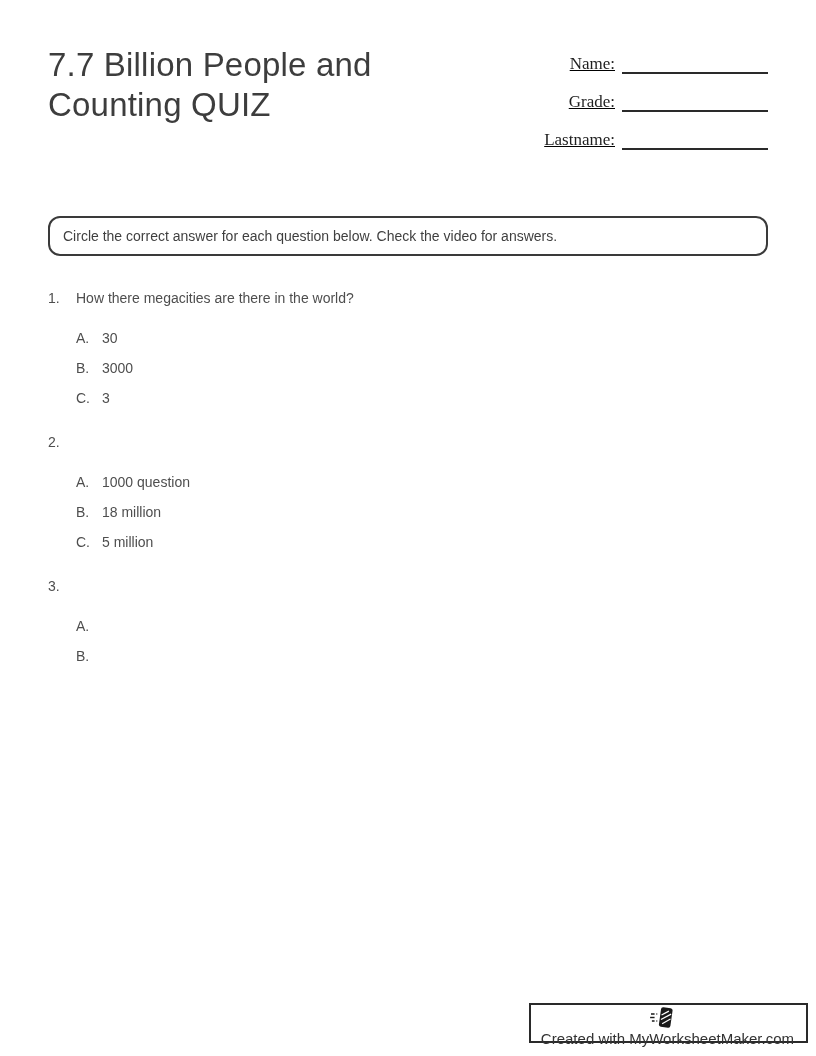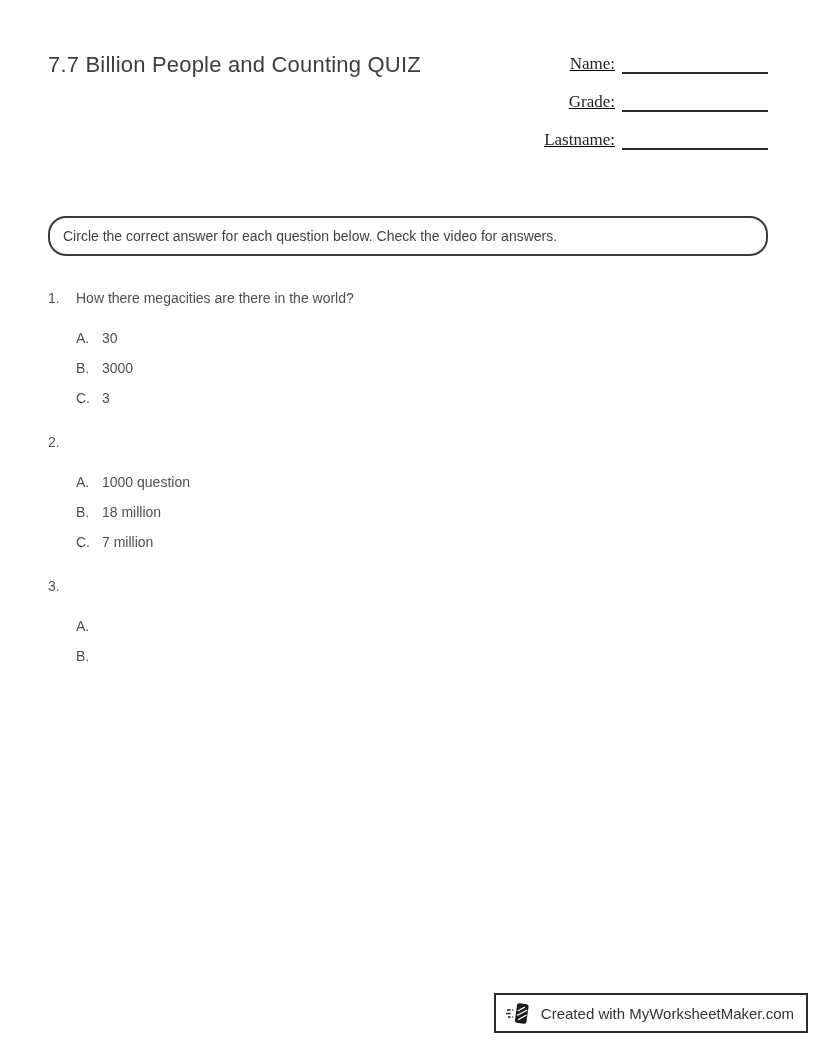--- a/index.html
+++ b/index.html
@@ -19,21 +19,21 @@
     padding: 45px 48px 0 48px;
   }
   
   .header {
     display: flex;
     justify-content: space-between;
     align-items: flex-start;
   }
   .title {
     width: 400px;
-    font-size: 22px;
+    font-size: 33px;
     line-height: 40px;
     color: #3d3d3d;
     font-weight: 400;
     letter-spacing: 0.2px;
   }
   .fields {
     padding-top: 7px;
     display: flex;
     flex-direction: column;
   }
@@ -55,21 +55,21 @@
     width: 146px;
     margin-left: 7px;
     border-bottom: 2px solid #2a2a2a;
     transform: translateY(5px);
     height: 1px;
   }
   
   .instructions {
     margin-top: 50px;
     border: 2px solid #3a3a3a;
-    border-radius: 18px;
+    border-radius: 12px;
     padding: 8px 13px;
     font-size: 14px;
     line-height: 20px;
     color: #3f3f3f;
   }
   
   .questions {
     margin-top: 32px;
     color: #4e4e4e;
     font-size: 14px;
@@ -93,27 +93,28 @@
     margin-bottom: 10px;
   }
   .opt-letter {
     width: 26px;
     flex: 0 0 26px;
   }
   
   .credit-box {
     position: absolute;
     right: 8px;
-    bottom: 23px;
+    bottom: 13px;
     height: 40px;
     border: 2px solid #2a2a2a;
     background: #ffffff;
     display: flex;
     align-items: center;
     padding: 0 12px 0 10px;
+    flex-direction: column;
   }
   .credit-logo {
     display: inline-flex;
     margin-right: 8px;
   }
   .credit-text {
     font-size: 15px;
     color: #333333;
     white-space: nowrap;
   }
@@ -177,21 +178,21 @@
         <div class="option">
           <span class="opt-letter">A.</span>
           <span class="opt-text">1000 question</span>
         </div>
         <div class="option">
           <span class="opt-letter">B.</span>
           <span class="opt-text">18 million</span>
         </div>
         <div class="option">
           <span class="opt-letter">C.</span>
-          <span class="opt-text">7 million</span>
+          <span class="opt-text">5 million</span>
         </div>
       </div>
     </div>
 
     <div class="question">
       <div class="q-line">
         <span class="q-num">3.</span>
         <span class="q-text"></span>
       </div>
       <div class="options">

